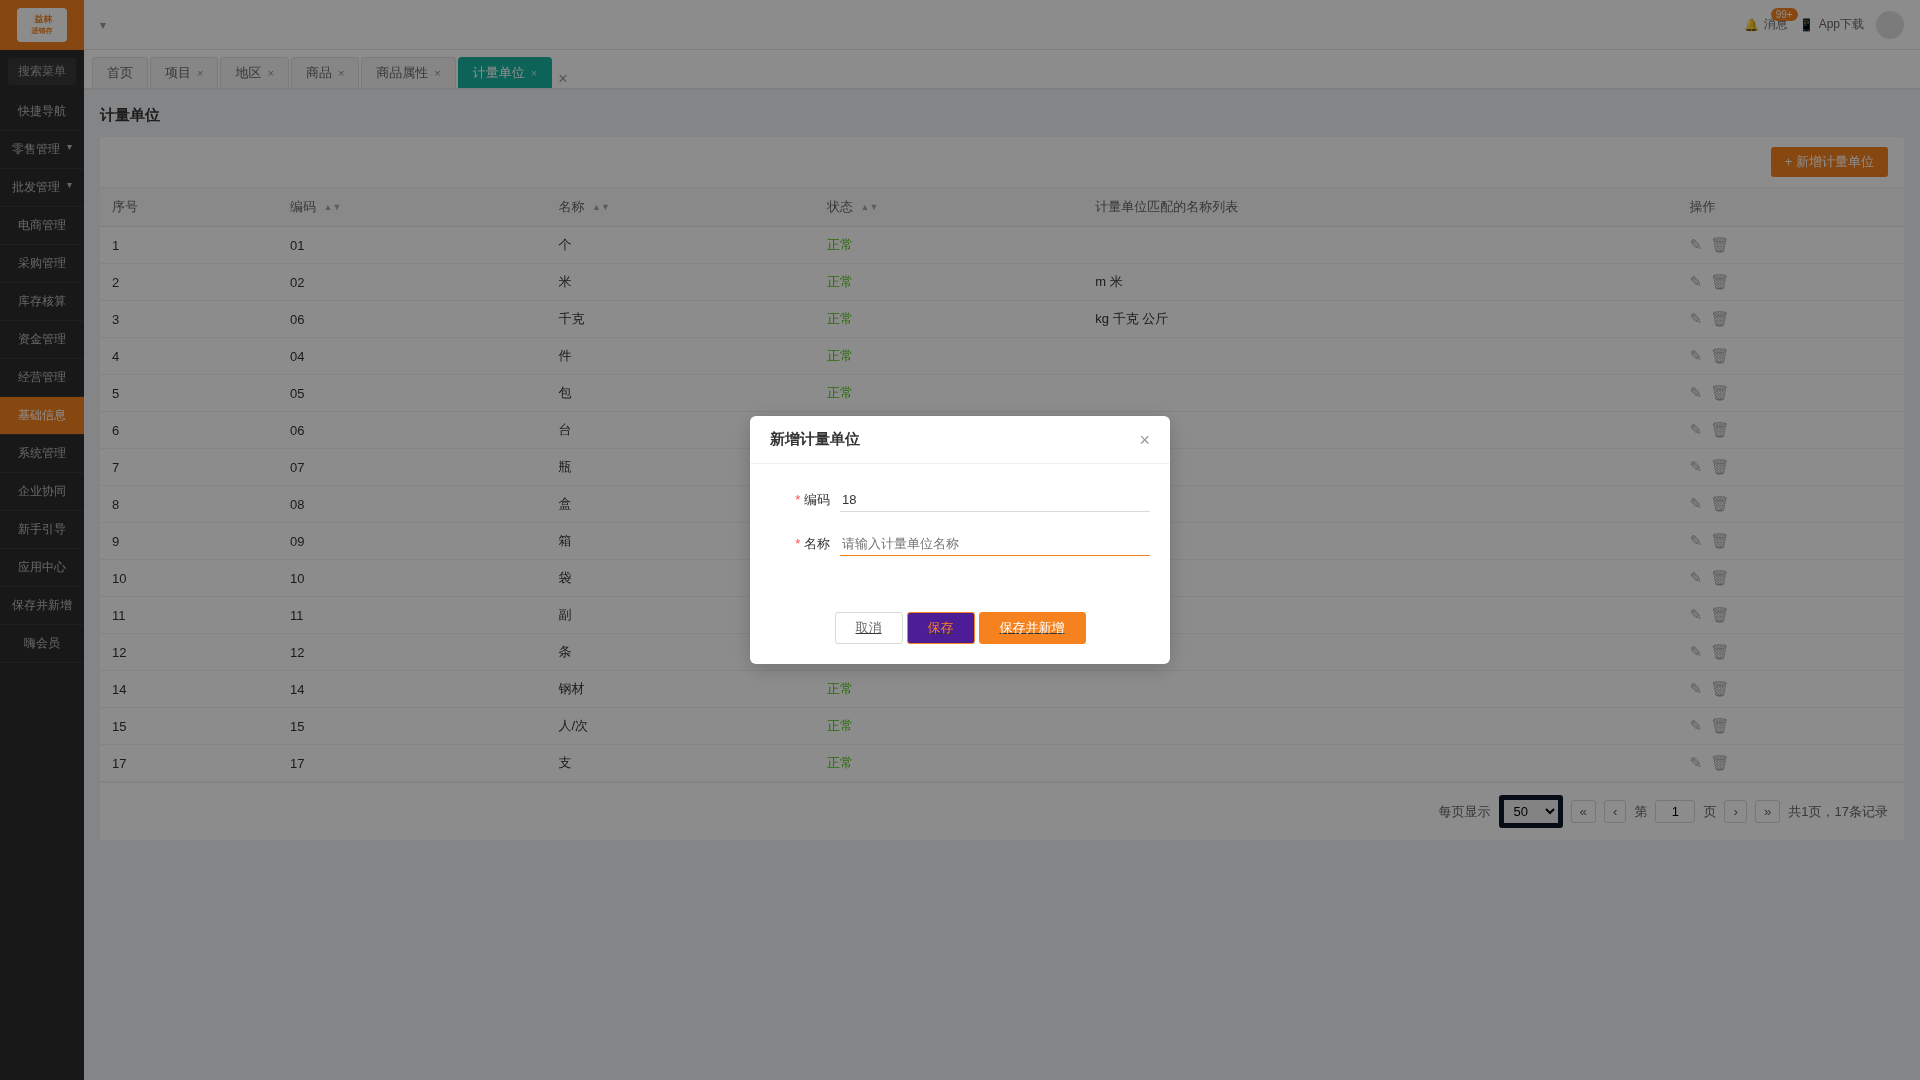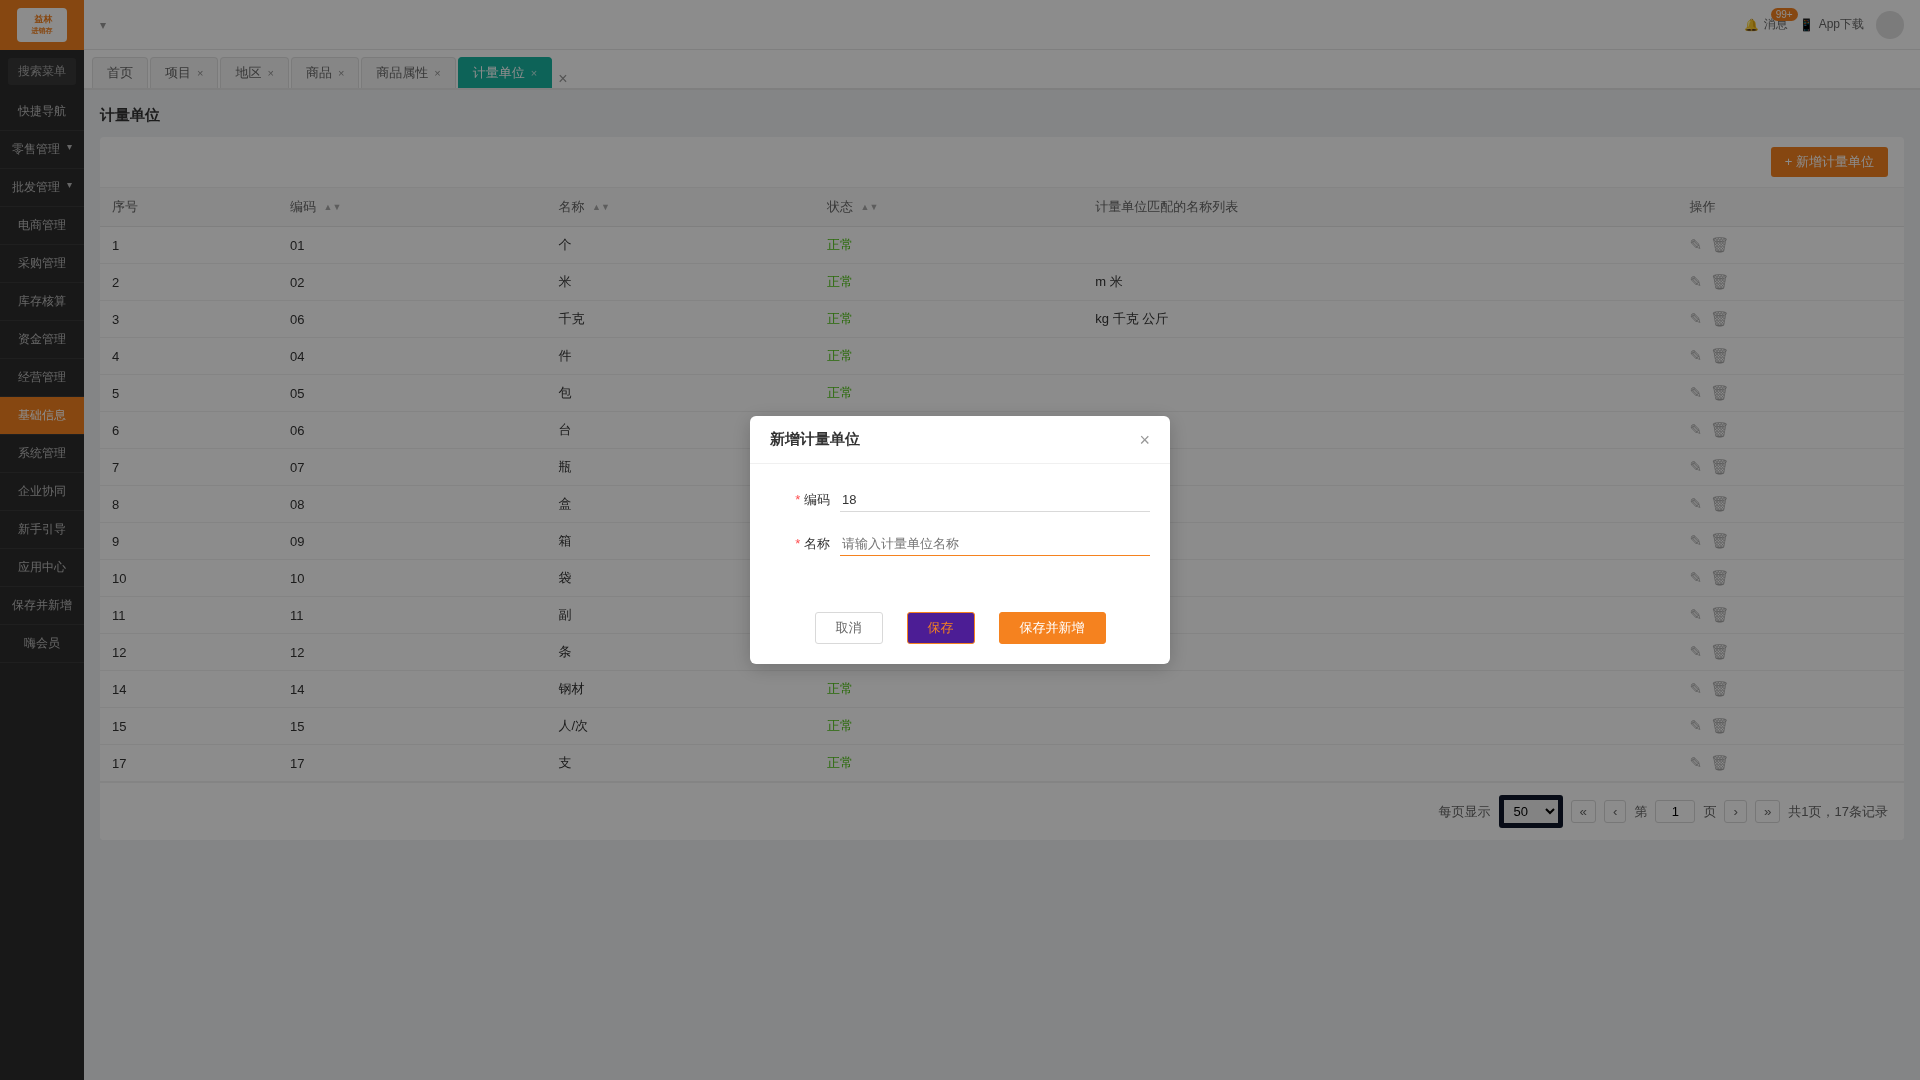--- a/index.html
+++ b/index.html
@@ -65,21 +65,21 @@
     .modal { background: #fff; border-radius: 6px; width: 420px; box-shadow: 0 4px 20px rgba(0,0,0,0.2); overflow: hidden; }
     .modal-header { display: flex; align-items: center; justify-content: space-between; padding: 14px 20px; border-bottom: 1px solid #f0f0f0; }
     .modal-title { font-size: 15px; font-weight: bold; color: #333; }
     .modal-close { background: none; border: none; font-size: 18px; color: #999; cursor: pointer; line-height: 1; }
     .modal-body { padding: 24px 20px; }
     .form-row { display: flex; align-items: center; margin-bottom: 20px; }
     .form-label { width: 60px; text-align: right; margin-right: 10px; font-size: 13px; color: #333; flex-shrink: 0; }
     .form-label.required::before { content: '* '; color: #ff4d4f; }
     .form-input { flex: 1; border: none; border-bottom: 1px solid #d9d9d9; padding: 4px 2px; font-size: 13px; outline: none; color: #333; }
     .form-input.name-input { border-bottom-color: #f5821f; }
-    .modal-footer { display: flex; justify-content: center; gap: 24px; padding: 12px 20px 20px; }
+    .modal-footer { display: flex; justify-content: center; gap: 4px; padding: 12px 20px 20px; text-decoration: underline; }
     .btn-cancel { border: 1px solid #d9d9d9; background: #fff; padding: 6px 20px; border-radius: 3px; font-size: 13px; cursor: pointer; color: #666; }
     .btn-save { border: 1px solid #f5821f; background: #4c1d95; color: #f5821f; padding: 6px 20px; border-radius: 3px; font-size: 13px; cursor: pointer; }
     .btn-save-new { background: #f5821f; color: #fff; border: 1px solid #f5821f; padding: 6px 20px; border-radius: 3px; font-size: 13px; cursor: pointer; }
   </style>
 </head>
 <body>
 
 <div class="sidebar">
   <div class="sidebar-logo">
     <div class="sidebar-logo-img">

